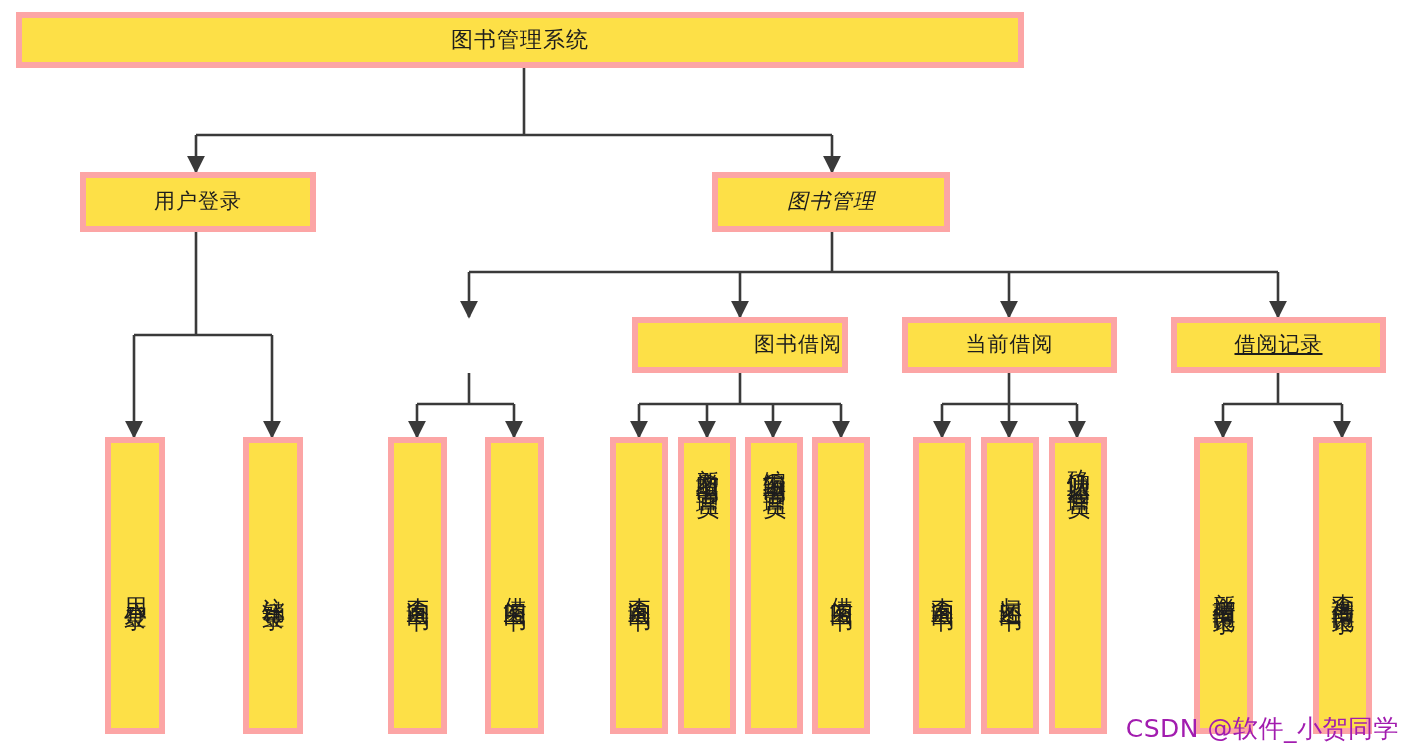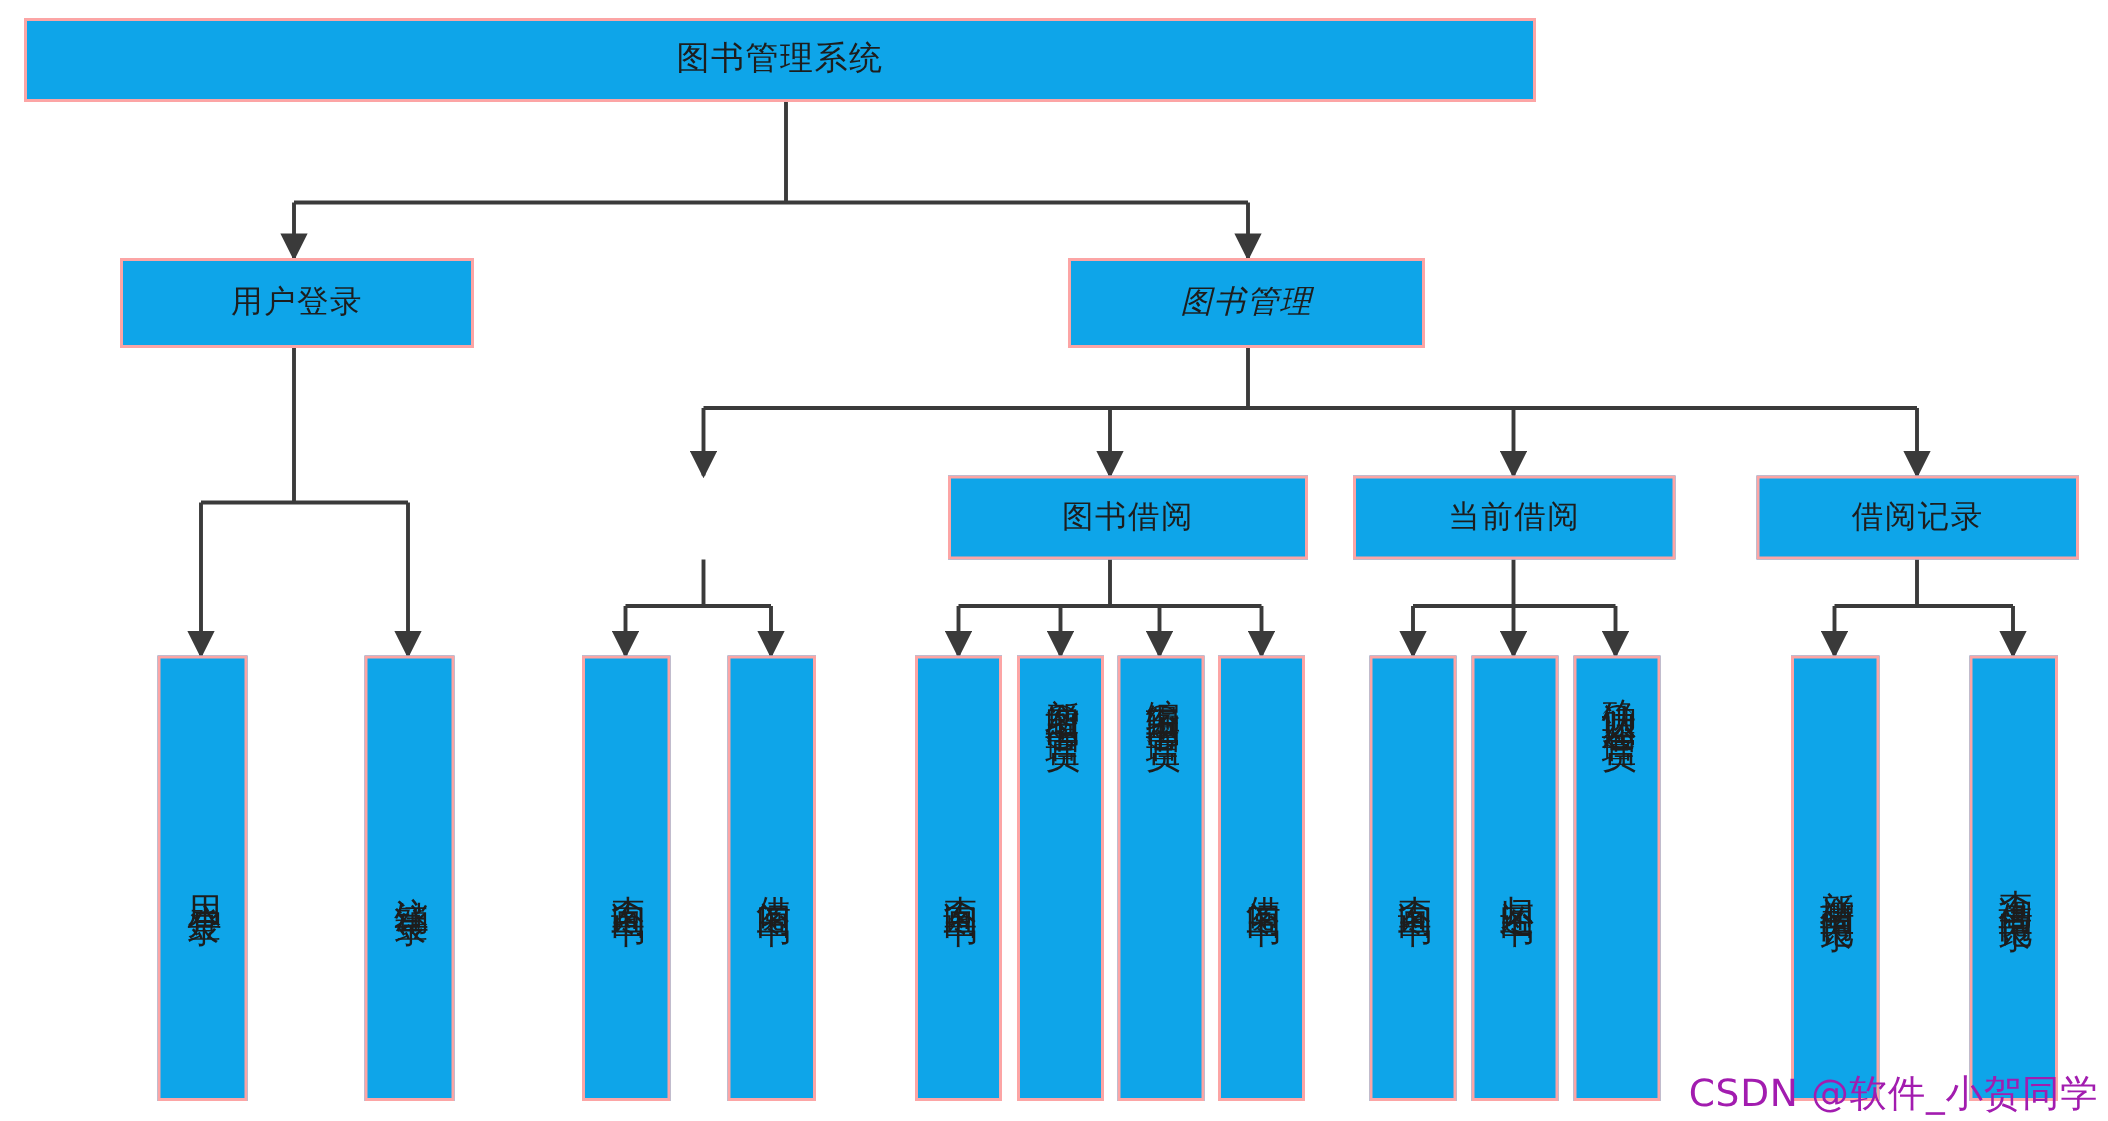--- a/index.html
+++ b/index.html
@@ -22,22 +22,22 @@
     position: absolute;
     left: 0;
     top: 0;
     width: 1405px;
     height: 747px;
     pointer-events: none;
   }
   .node {
     position: absolute;
     box-sizing: border-box;
-    background: #0ea5e9;
-    border: 2px solid #fca5a5;
+    background: #fde047;
+    border: 6px solid #fca5a5;
     display: flex;
     align-items: center;
     justify-content: center;
     color: #1d1d1d;
   }
   .node.horiz {
     font-size: 21px;
     letter-spacing: 1px;
     line-height: 1.2;
   }
@@ -141,29 +141,29 @@
 
   <div class="node horiz" style="left:80px; top:172px; width:236px; height:60px;">
     <span>用户登录</span>
   </div>
 
   <div class="node horiz" style="left:712px; top:172px; width:238px; height:60px;font-style:italic;">
     <span>图书管理</span>
   </div>
 
 
-  <div class="node horiz" style="left:632px; top:317px; width:240px; height:56px;">
+  <div class="node horiz" style="left:632px; top:317px; width:216px; height:56px;justify-content:flex-end;">
     <span>图书借阅</span>
   </div>
 
   <div class="node horiz" style="left:902px; top:317px; width:215px; height:56px;">
     <span>当前借阅</span>
   </div>
 
-  <div class="node horiz" style="left:1171px; top:317px; width:215px; height:56px;">
+  <div class="node horiz" style="left:1171px; top:317px; width:215px; height:56px;text-decoration:underline;">
     <span>借阅记录</span>
   </div>
 
   <div class="node leaf" style="left:105px; top:437px; width:60px; height:297px;">
     <div class="leafinner">
       <span class="vtext">用户登录</span>
     </div>
   </div>
 
   <div class="node leaf" style="left:243px; top:437px; width:60px; height:297px;">

